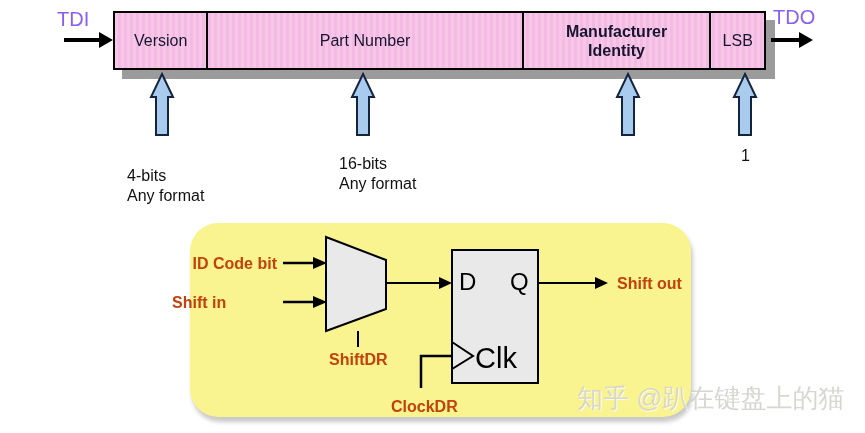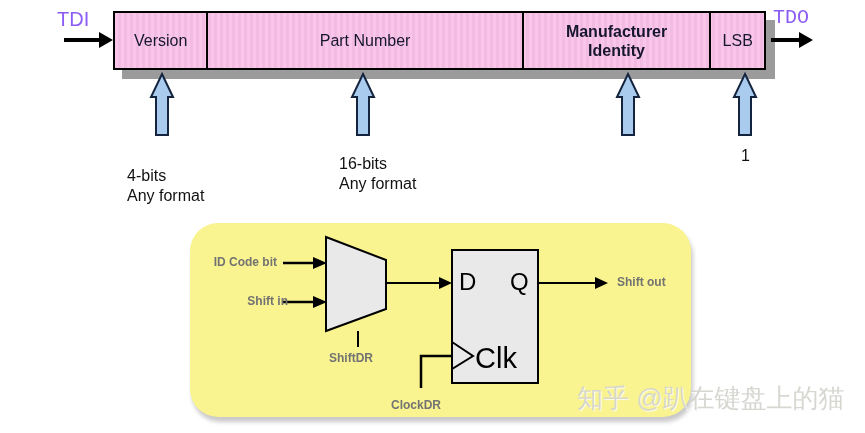--- a/index.html
+++ b/index.html
@@ -26,24 +26,24 @@
   .seg-mfr{width:193px;}
   .seg-mfr .seg-text{max-width:120px;font-weight:bold;}
   .seg-lsb{width:56px;}
   .desc{font-size:16px;line-height:20px;color:#111;z-index:3;}
   
   .panel{
     left:190px;top:223px;width:501px;height:194px;background:#f9f48f;
     border-radius:28px;z-index:0;box-shadow:2px 5px 4px #c9c9c9;
   }
   svg.overlay{position:absolute;left:0;top:0;z-index:2;pointer-events:none;}
-  .circ-label{font-size:12px;font-weight:bold;color:#737373;z-index:3;}
+  .circ-label{font-size:16px;font-weight:bold;color:#c2410c;z-index:3;}
   .ff-label{font-size:24px;color:#000;z-index:3;}
   .lbl-idcode{left:185px;top:255px;width:92px;text-align:right;}
-  .lbl-shiftin{left:196px;top:294px;width:92px;text-align:right;}
+  .lbl-shiftin{left:172px;top:294px;width:92px;text-align:left;}
   .lbl-shiftdr{left:329px;top:351px;}
   .lbl-clockdr{left:391px;top:398px;}
   .lbl-shiftout{left:617px;top:275px;}
   .lbl-d{left:459px;top:268px;}
   .lbl-q{left:510px;top:268px;}
   .lbl-clk{left:475px;top:342px;font-size:29px;}
   
   .watermark{
     left:577px;top:381px;font-size:26px;z-index:4;white-space:nowrap;
     color:rgba(212,212,206,0.92);
@@ -66,21 +66,21 @@
     </div>
     <div class="seg seg-mfr">
       <span class="seg-text">Manufacturer Identity</span>
     </div>
     <div class="seg seg-lsb">
       <span class="seg-text">LSB</span>
     </div>
   </div>
 
   <div class="abs port-label" style="left:57px;top:8px;">TDI</div>
-  <div class="abs port-label" style="left:773px;top:6px;font-family:Liberation Mono, monospace;">TDO</div>
+  <div class="abs port-label" style="left:773px;top:6px;">TDO</div>
 
   <div class="abs desc" style="left:127px;top:146px;margin-top:20px;">
     <div>4-bits</div>
     <div>Any format</div>
   </div>
   <div class="abs desc" style="left:339px;top:154px;">
     <div>16-bits</div>
     <div>Any format</div>
   </div>
   <div class="abs desc" style="left:741px;top:146px;">

